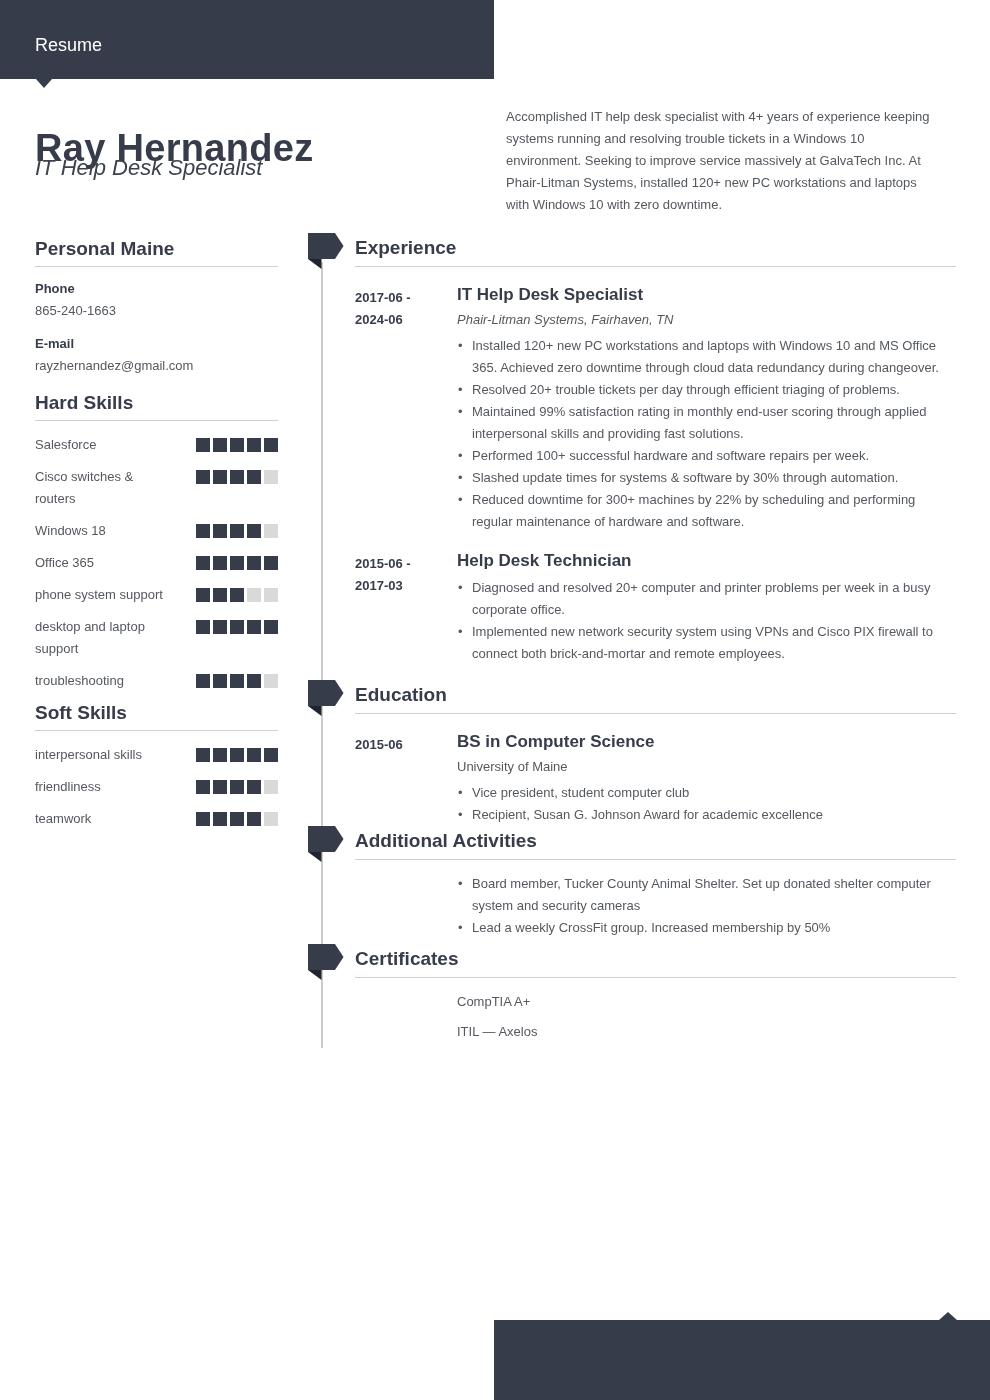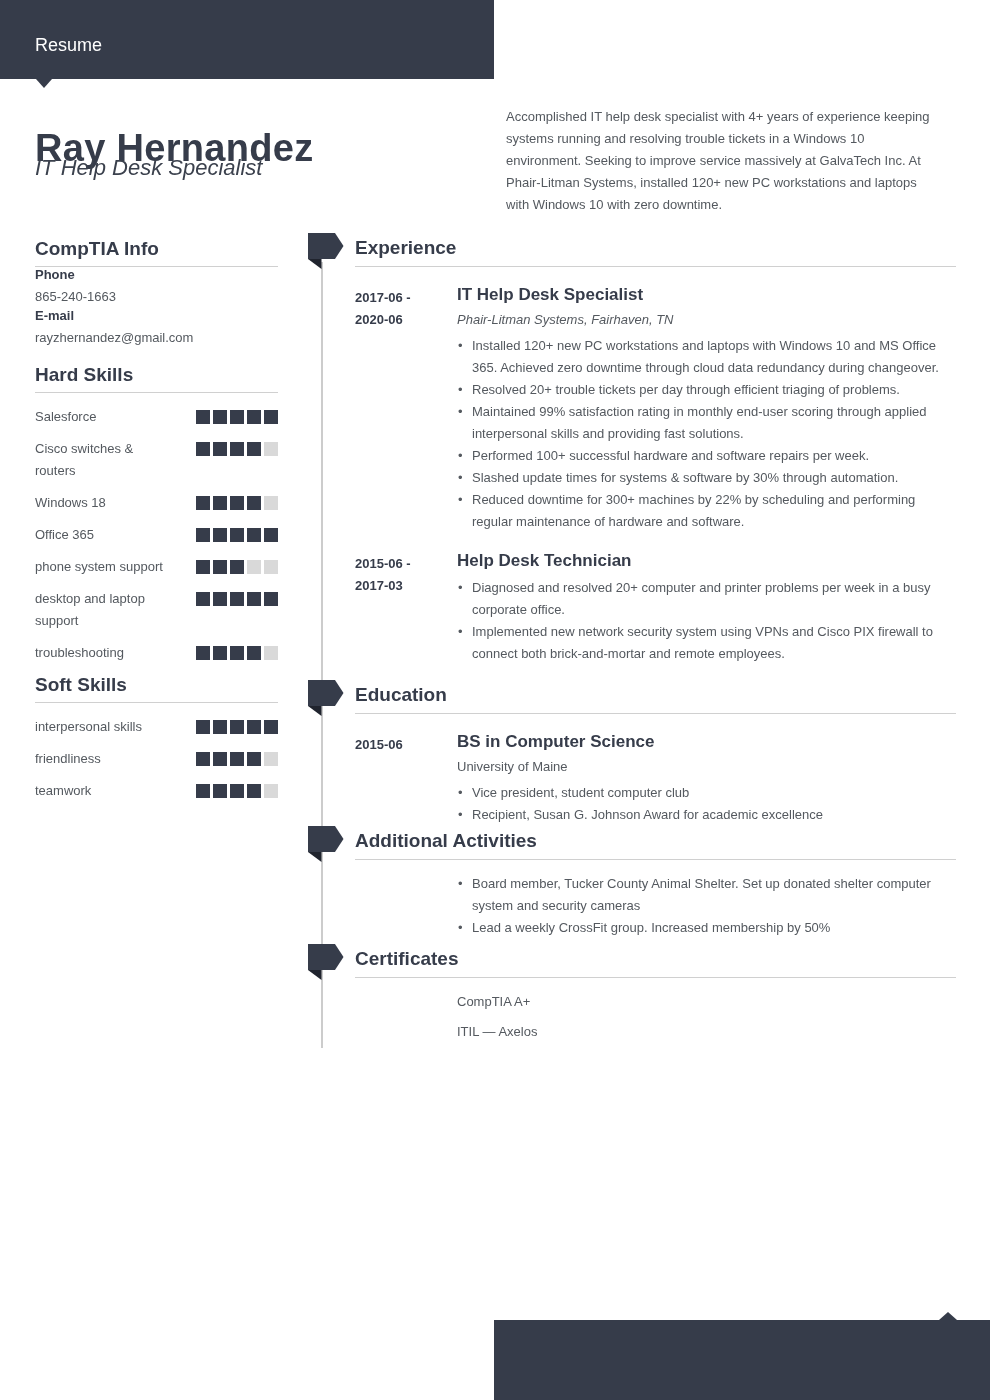--- a/index.html
+++ b/index.html
@@ -21,21 +21,21 @@
   .header-notch{position:absolute;left:36px;top:79px;width:0;height:0;
     border-left:8px solid transparent;border-right:8px solid transparent;border-top:9px solid var(--accent);}
   
   .name{position:absolute;left:35px;top:102px;font-size:38px;font-weight:bold;color:var(--accent);letter-spacing:.3px;}
   .job-title{position:absolute;left:35px;top:155px;font-size:22px;font-style:italic;color:#3b414d;}
   .summary{position:absolute;left:506px;top:106px;width:437px;font-size:13px;line-height:22px;color:var(--body);}
   
   .sidebar{position:absolute;left:35px;top:238px;width:243px;}
   .side-heading{font-size:19px;line-height:22px;font-weight:bold;color:var(--accent);
     margin:0;padding-bottom:6px;border-bottom:1px solid var(--rule);}
-  .info-label{font-size:13px;font-weight:bold;color:var(--accent);line-height:16px;}
+  .info-label{font-size:13px;font-weight:bold;color:var(--accent);line-height:16px;margin-top:14px;}
   .info-value{font-size:13px;color:var(--body);line-height:22px;margin-top:3px;}
   .side-block{margin-top:15px;}
   .skills{margin-top:13px;}
   .skill-row{display:flex;justify-content:space-between;margin-bottom:10px;}
   .skill-label{width:142px;font-size:13px;color:var(--body);line-height:22px;}
   .skill-squares{display:flex;gap:3px;padding-top:4px;}
   .sq{width:14px;height:14px;display:inline-block;}
   .sq-on{background:var(--accent);}
   .sq-off{background:var(--sq-off);}
   
@@ -76,21 +76,21 @@
 </div>
 <div class="header-notch"></div>
 
 <h1 class="name">Ray Hernandez</h1>
 <div class="job-title">IT Help Desk Specialist</div>
 <div class="summary">Accomplished IT help desk specialist with 4+ years of experience keeping systems running and resolving trouble tickets in a Windows 10 environment. Seeking to improve service massively at GalvaTech Inc. At Phair-Litman Systems, installed 120+ new PC workstations and laptops with Windows 10 with zero downtime.</div>
 
 <div class="sidebar">
 
   <div>
-    <h2 class="side-heading">CompTIA Info</h2>
+    <h2 class="side-heading">Personal Maine</h2>
     <div>
       <div class="info-label">Phone</div>
       <div class="info-value">865-240-1663</div>
     </div>
     <div>
       <div class="info-label">E-mail</div>
       <div class="info-value">rayzhernandez@gmail.com</div>
     </div>
   </div>
 
@@ -215,21 +215,21 @@
       <svg class="sec-icon" viewBox="0 0 37 46">
         <polygon points="0,26 13.5,26 13.5,36" fill="#20242e"></polygon>
         <polygon points="0,0 27,0 35.5,13 27,26 0,26" fill="#363c4a"></polygon>
       </svg>
       <h2>Experience</h2>
     </div>
 
     <div class="entry">
       <div class="entry-dates">
         <div>2017-06 -</div>
-        <div>2020-06</div>
+        <div>2024-06</div>
       </div>
       <div class="entry-body">
         <div class="entry-title">IT Help Desk Specialist</div>
         <div class="entry-sub italic">Phair-Litman Systems, Fairhaven, TN</div>
         <ul class="bullets">
           <li>Installed 120+ new PC workstations and laptops with Windows 10 and MS Office 365. Achieved zero downtime through cloud data redundancy during changeover.</li>
           <li>Resolved 20+ trouble tickets per day through efficient triaging of problems.</li>
           <li>Maintained 99% satisfaction rating in monthly end-user scoring through applied interpersonal skills and providing fast solutions.</li>
           <li>Performed 100+ successful hardware and software repairs per week.</li>
           <li>Slashed update times for systems &amp; software by 30% through automation.</li>

